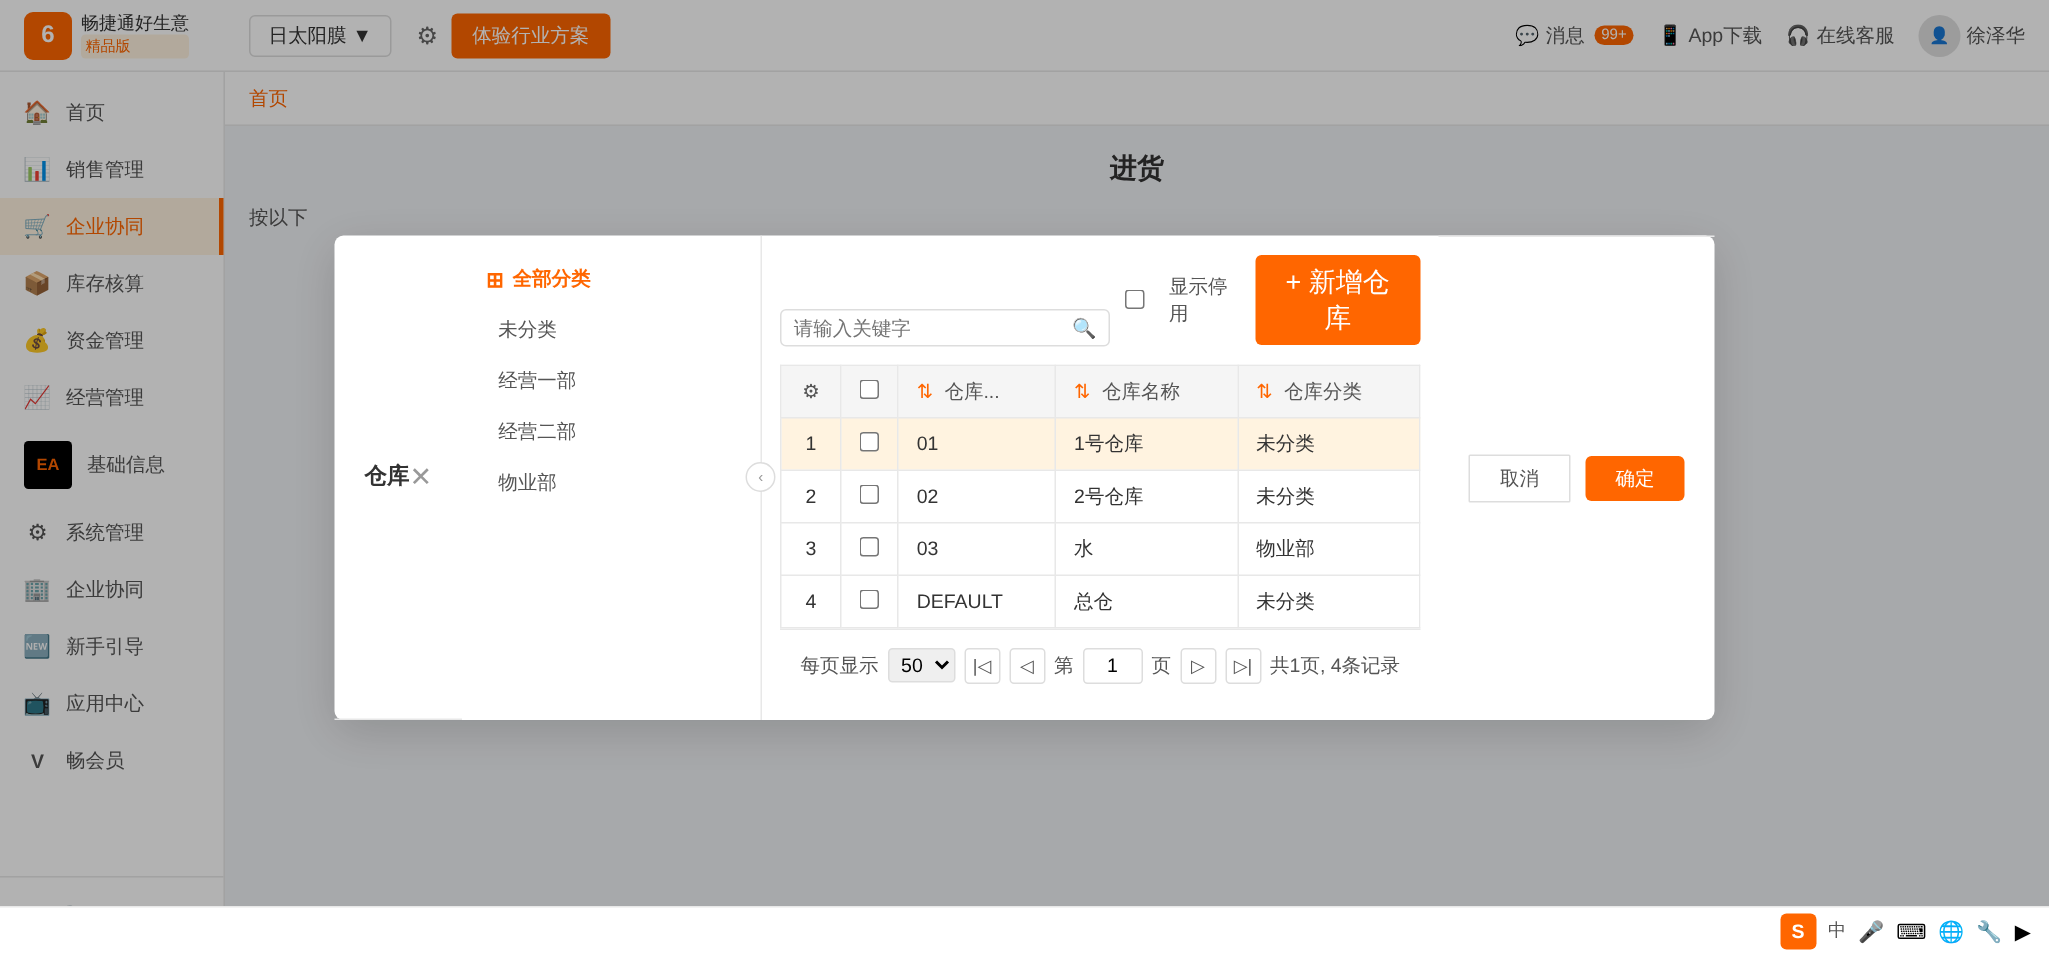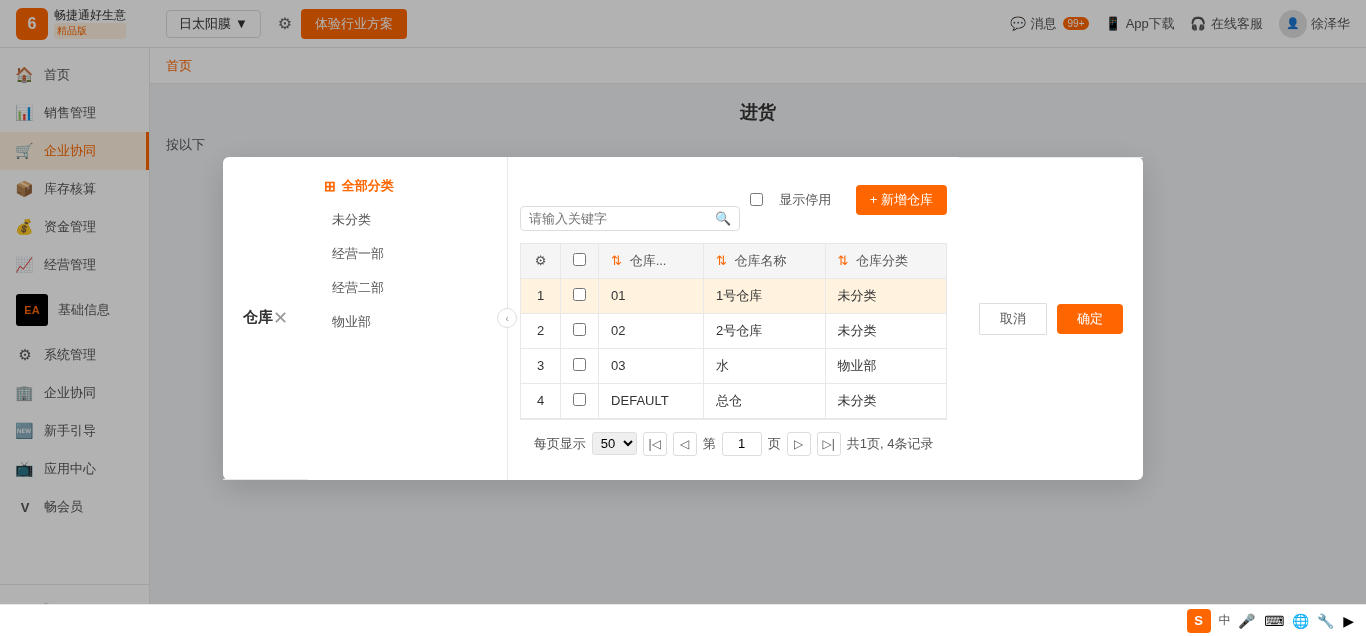--- a/index.html
+++ b/index.html
@@ -127,21 +127,21 @@
       display: flex; align-items: center;
       border: 1px solid #ddd; border-radius: 4px;
       padding: 4px 8px; gap: 6px; margin-top: 37px;
     }
     .search-input { border: none; outline: none; font-size: 13px; width: 180px; color: #333; }
     .search-icon { color: #999; }
     .checkbox-label { display: flex; align-items: center; gap: 16px; color: #555; cursor: pointer; }
     .add-btn {
       margin-left: auto;
       background: #f60; color: #fff; border: none;
-      padding: 6px 14px; border-radius: 4px; cursor: pointer; font-size: 13px;
+      padding: 6px 14px; border-radius: 4px; cursor: pointer; font-size: 18px;
     }
     .data-table { width: 100%; border-collapse: collapse; font-size: 13px; }
     .data-table th {
       background: #f5f5f5; padding: 8px 12px;
       border: 1px solid #e8e8e8; text-align: left; color: #555; font-weight: normal;
     }
     .data-table td {
       padding: 8px 12px; border: 1px solid #e8e8e8; color: #333;
     }
     .data-table tr.highlighted td { background: #fff3e0; }

